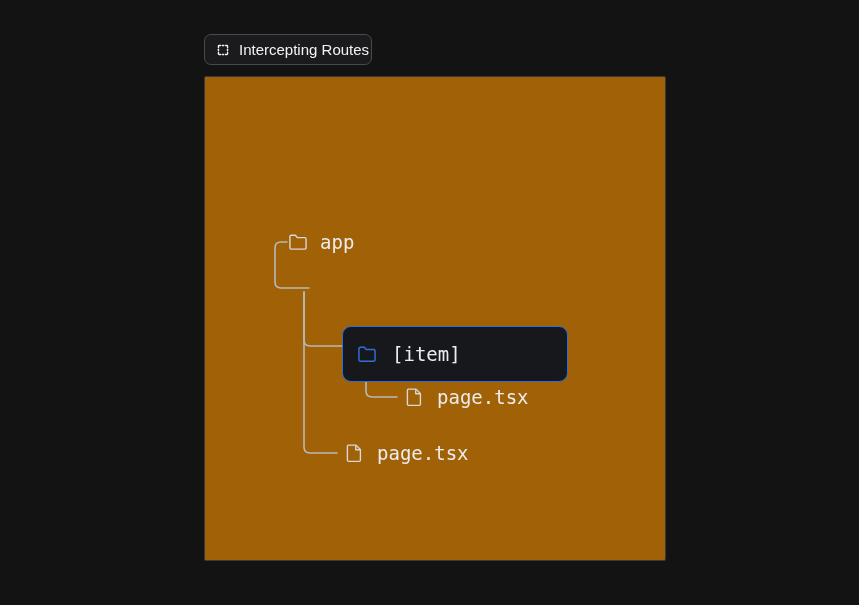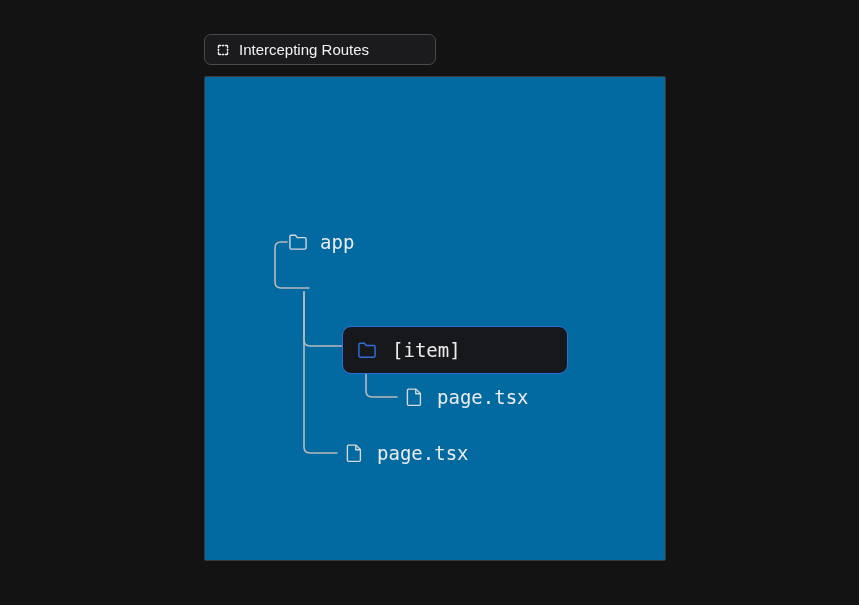--- a/index.html
+++ b/index.html
@@ -13,21 +13,21 @@
     font-family: "Liberation Sans", sans-serif;
     overflow: hidden;
     position: relative;
   }
 
   
   #title-badge {
     position: absolute;
     left: 204px;
     top: 34px;
-    width: 232px;
+    width: 168px;
     height: 31px;
     box-sizing: border-box;
     border: 1px solid #4a4a4d;
     border-radius: 7px;
     background: #1b1b1d;
     display: flex;
     align-items: center;
     gap: 9px;
     padding: 0 11px;
   }
@@ -47,21 +47,21 @@
 
   
   #diagram-panel {
     position: absolute;
     left: 204px;
     top: 76px;
     width: 462px;
     height: 485px;
     box-sizing: border-box;
     border: 1px solid #3a3a3d;
-    background: #0369a1;
+    background: #a16207;
     border-radius: 2px;
   }
 
   
   #tree-canvas {
     position: absolute;
     left: 0;
     top: 0;
     width: 462px;
     height: 485px;
@@ -86,21 +86,21 @@
     font-size: 19px;
     color: #ececed;
     line-height: 1;
     white-space: nowrap;
   }
 
   
   #node-app        { left: 82px;  top: 150px; gap: 11px; }
   #node-products   { left: 110px; top: 196px; gap: 11px; }
   #node-item       { left: 137px; top: 249px; gap: 14px;
-                     width: 226px; height: 48px;
+                     width: 226px; height: 56px;
                      border: 1.5px solid #2f6fdb;
                      border-radius: 9px;
                      padding: 0 13px;
                      background: #17181b; }
   #node-page-item  { left: 198px; top: 305px; gap: 12px; }
   #node-page-root  { left: 138px; top: 361px; gap: 12px; }
 </style>
 </head>
 <body>
 

